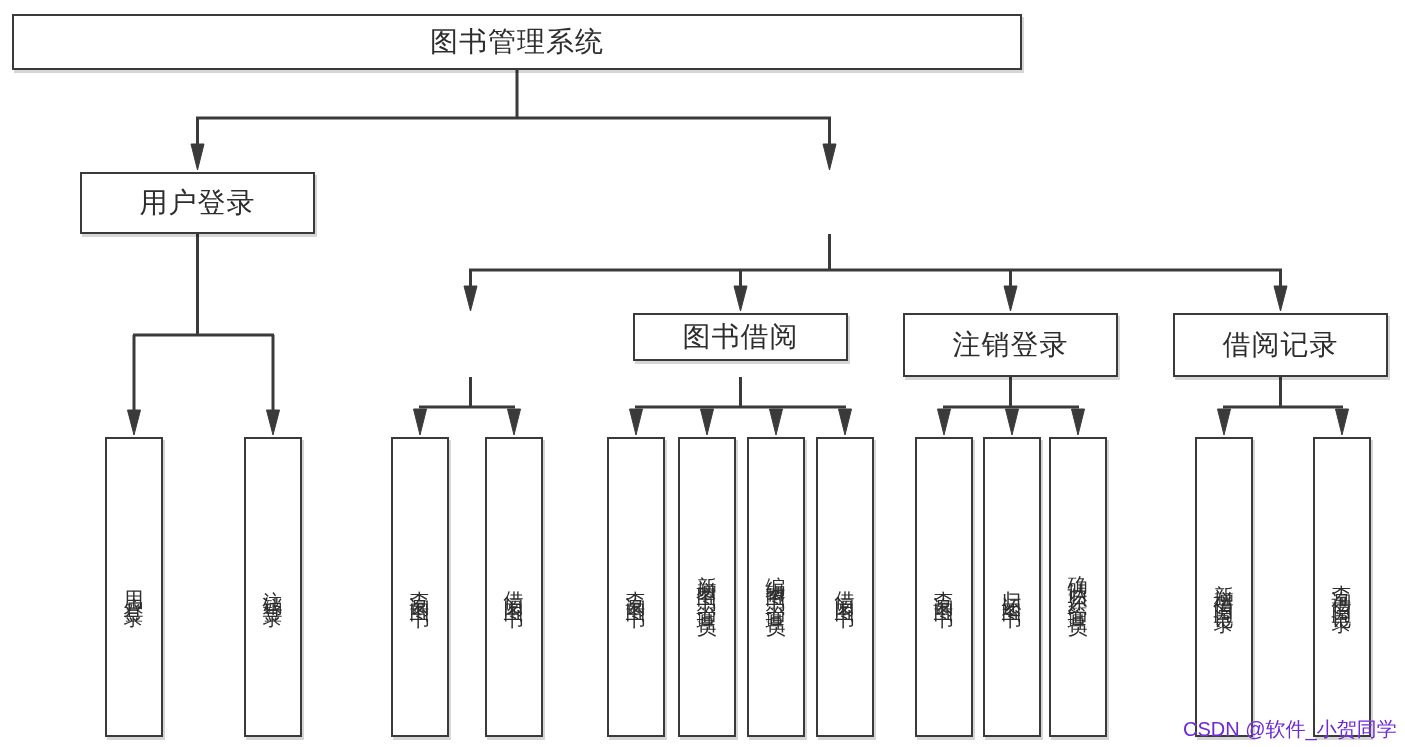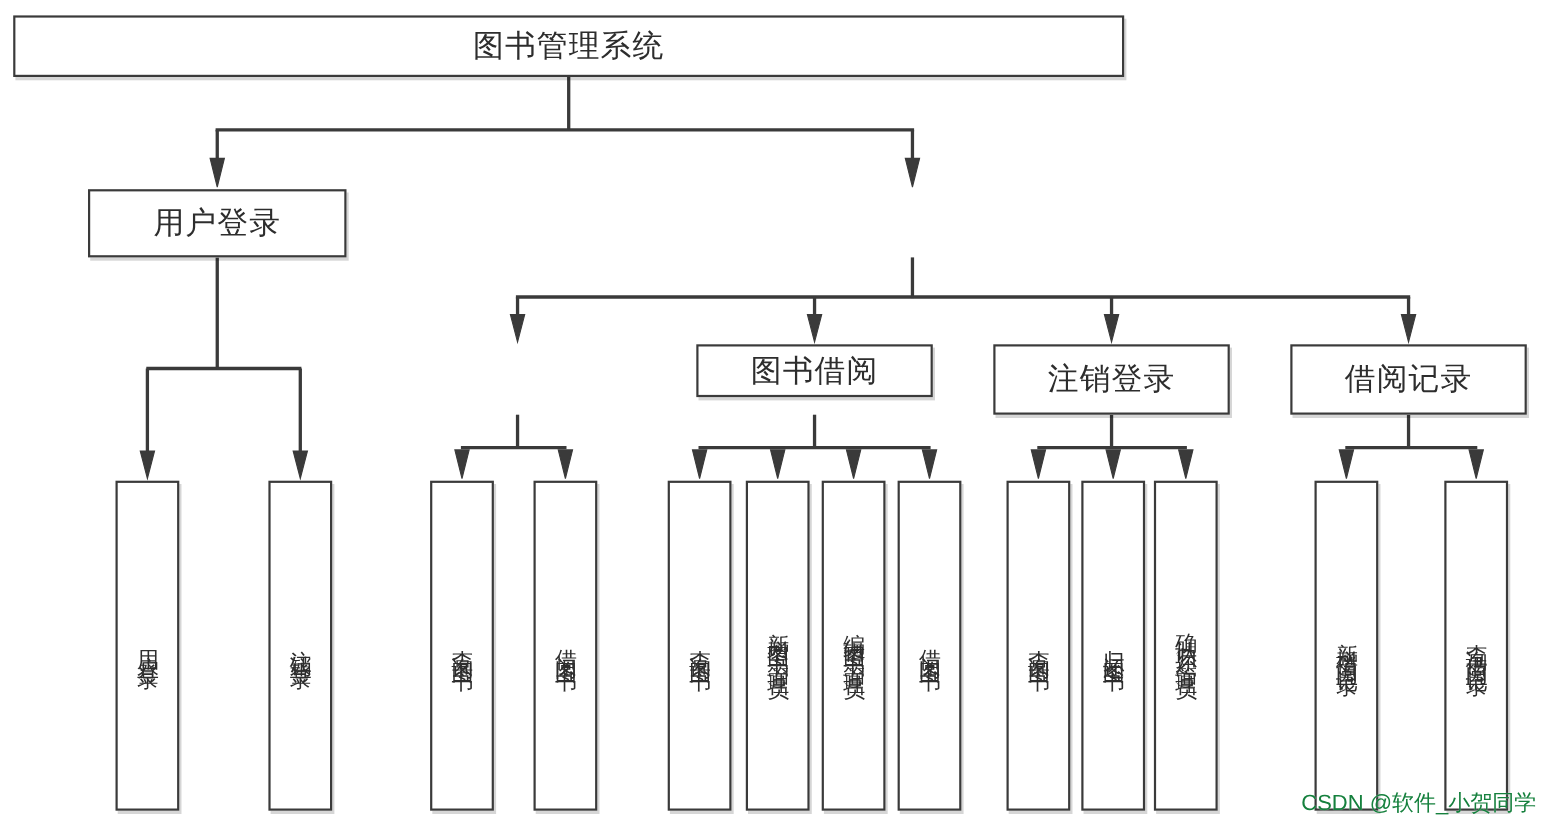--- a/index.html
+++ b/index.html
@@ -32,21 +32,21 @@
     font-size:20px;
     line-height:1;
     letter-spacing:6px;
     white-space:nowrap;
   }
   .watermark{
     position:absolute;
     left:1183px;top:716px;
     z-index:3;
     font-size:20px;
-    color:#15803d;
+    color:#6d28d9;
     white-space:nowrap;
     text-shadow:0 0 1px rgba(255,255,255,0.6);
   }
 </style>
 </head>
 <body>
 
 <div class="stage">
 
   <svg class="connectors" width="1405" height="747" viewBox="0 0 1405 747" fill="#3a3a3a" stroke="#3a3a3a" stroke-width="3">

